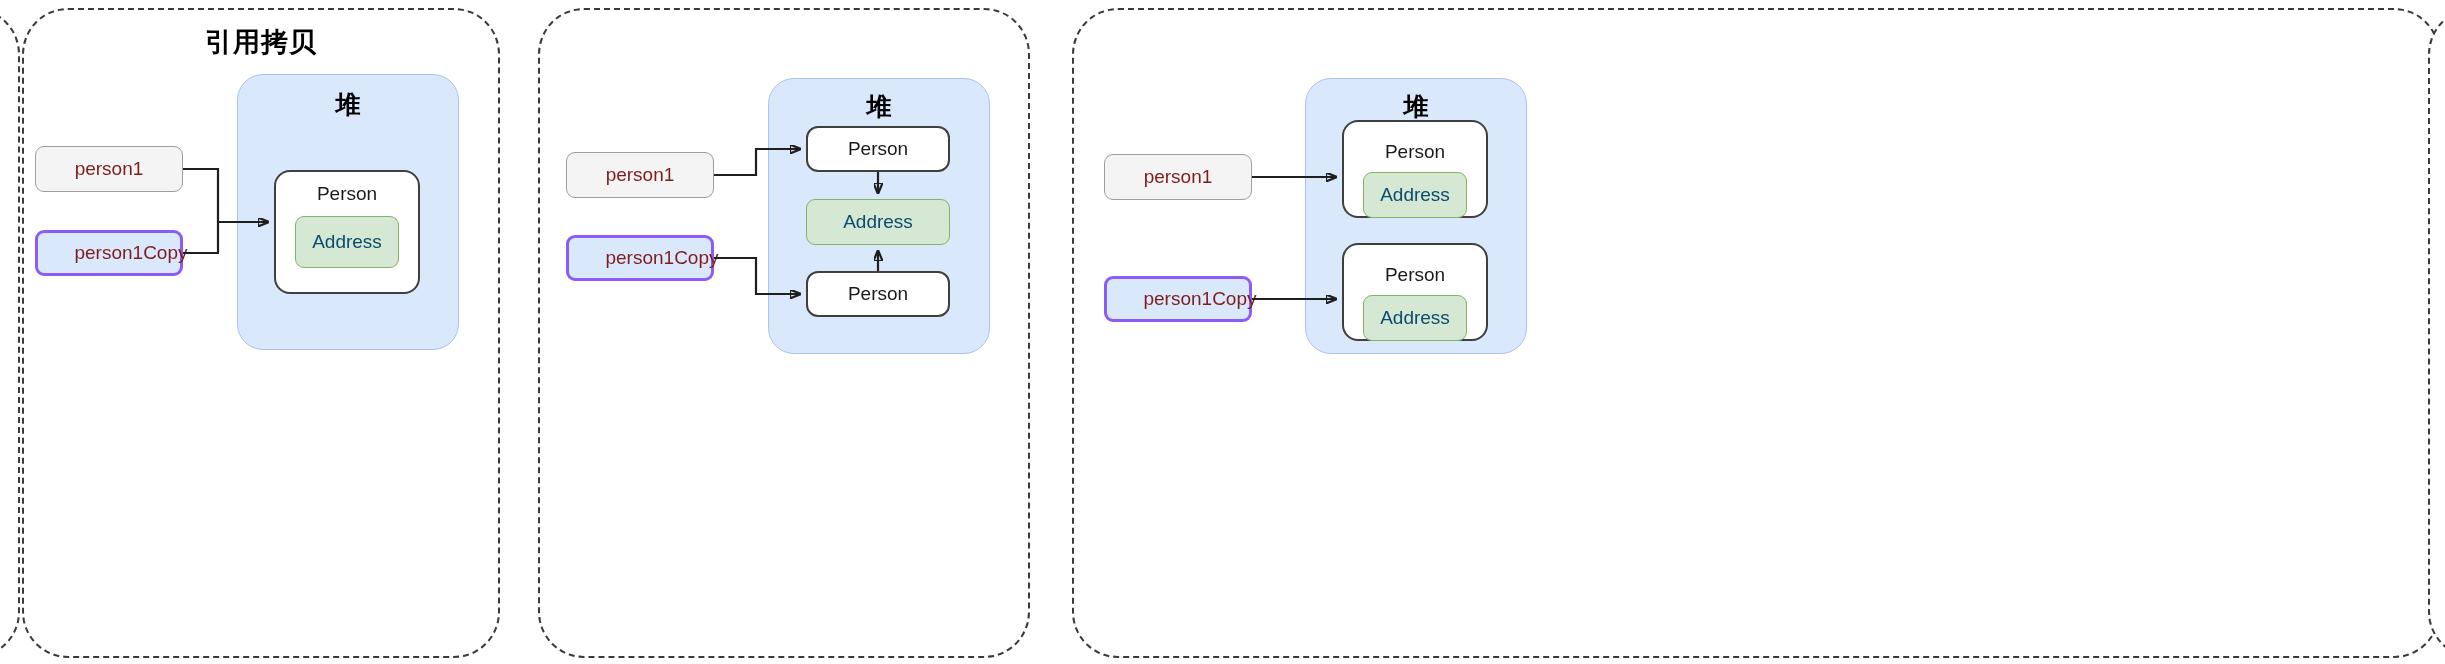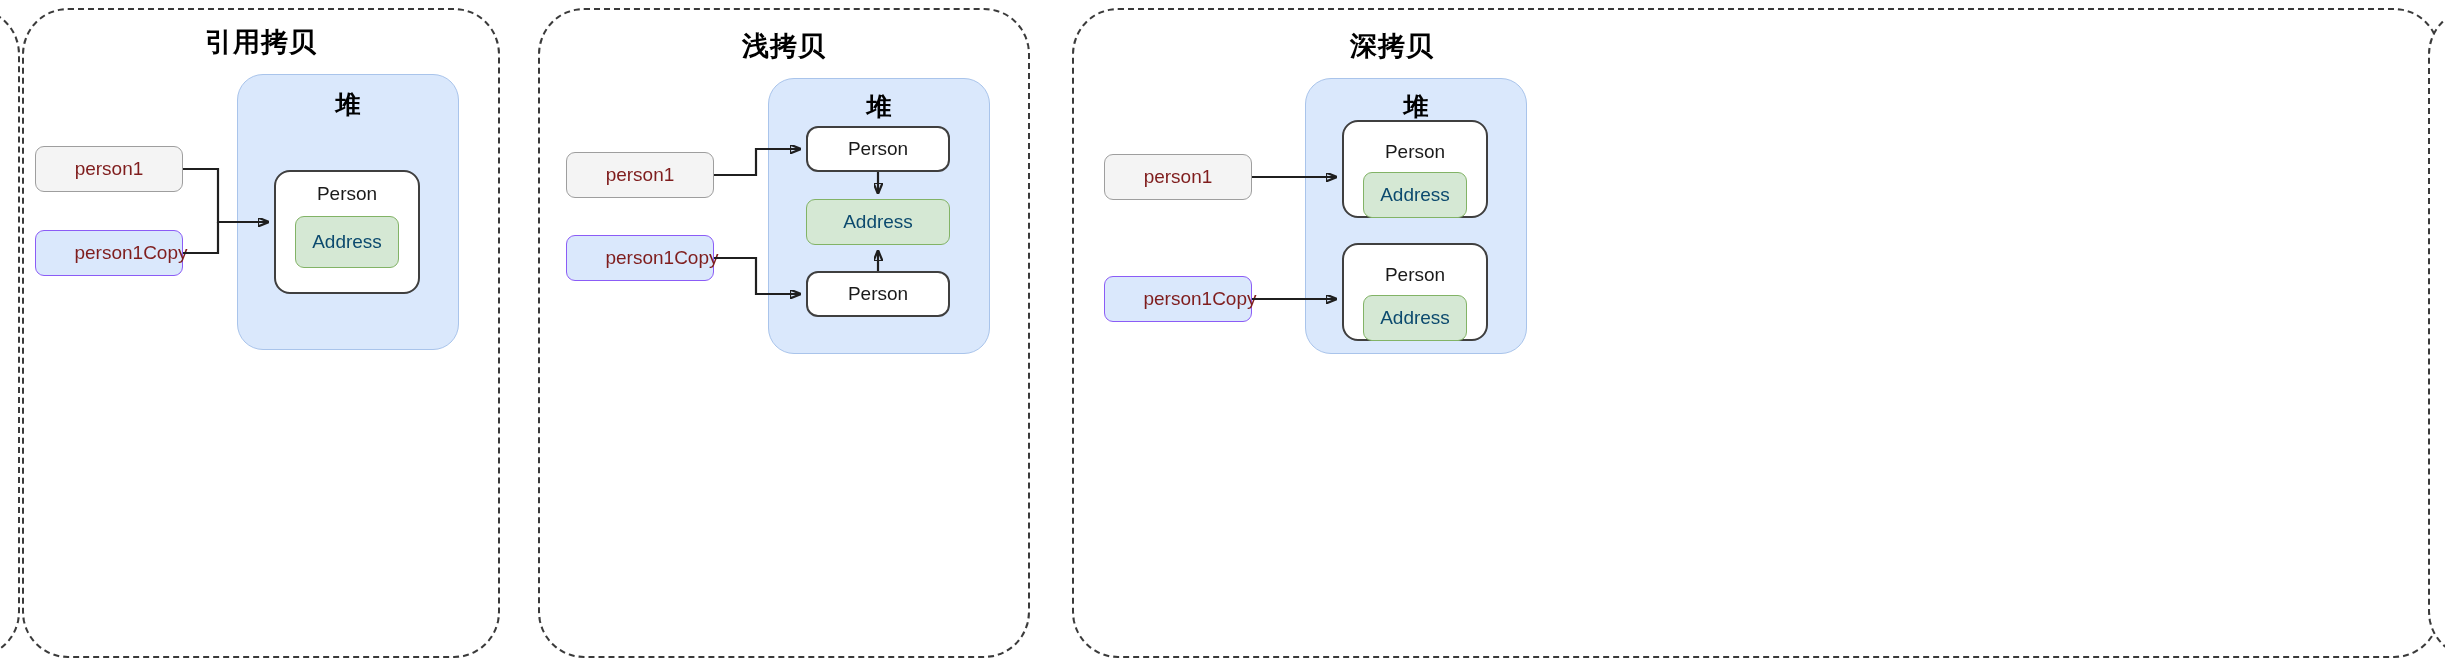--- a/index.html
+++ b/index.html
@@ -14,21 +14,21 @@
                text-align:center;font-size:27px;letter-spacing:1px;}
 
   
   .heap{position:absolute;background:#dae8fc;border:1px solid #a9c4eb;border-radius:26px;box-sizing:border-box;}
   .heap-label{position:absolute;font-weight:bold;color:#000;font-size:25px;text-align:center;white-space:nowrap;}
 
   
   .varbox{position:absolute;box-sizing:border-box;border-radius:9px;
           display:flex;align-items:center;justify-content:center;font-size:19px;color:#7f1d1d;}
   .var-gray{background:#f4f4f4;border:1px solid #9e9e9e;}
-  .var-blue{background:#dae8fc;border:1px solid #8b5cf6;padding-left:44px;}
+  .var-blue{background:#dae8fc;border:3px solid #8b5cf6;padding-left:44px;}
 
   
   .personbox{position:absolute;box-sizing:border-box;background:#ffffff;
              border:2px solid #3f3f3f;border-radius:16px;}
   .person-label{position:absolute;width:100%;text-align:center;font-size:19px;color:#1a1a1a;white-space:nowrap;}
   .addressbox{position:absolute;box-sizing:border-box;background:#d5e8d4;border:1px solid #82b366;
               border-radius:9px;display:flex;align-items:center;justify-content:center;
               font-size:19px;color:#0c4a6e;}
   .plainbox{position:absolute;box-sizing:border-box;background:#ffffff;border:2px solid #3f3f3f;
             border-radius:12px;display:flex;align-items:center;justify-content:center;
@@ -54,38 +54,36 @@
   <div class="varbox var-gray" style="left:35px;top:146px;width:148px;height:46px;">person1</div>
 
   <div class="varbox var-blue" style="left:35px;top:230px;width:148px;height:46px;">person1Copy</div>
 
   <div class="personbox" style="left:274px;top:170px;width:146px;height:124px;"></div>
   <div class="person-label" style="left:274px;top:183px;width:146px;">Person</div>
   <div class="addressbox" style="left:295px;top:216px;width:104px;height:52px;">Address</div>
 
   <div class="panel" style="left:538px;top:8px;width:492px;height:650px;"></div>
 
-  <div class="panel-title" style="left:538px;top:28px;width:492px;">浅拷贝</div>
 
   <div class="heap" style="left:768px;top:78px;width:222px;height:276px;"></div>
   <div class="heap-label" style="left:768px;top:90px;width:222px;">堆</div>
 
   <div class="varbox var-gray" style="left:566px;top:152px;width:148px;height:46px;">person1</div>
 
   <div class="varbox var-blue" style="left:566px;top:235px;width:148px;height:46px;">person1Copy</div>
 
   <div class="plainbox" style="left:806px;top:126px;width:144px;height:46px;">Person</div>
 
   <div class="addressbox" style="left:806px;top:199px;width:144px;height:46px;">Address</div>
 
   <div class="plainbox" style="left:806px;top:271px;width:144px;height:46px;">Person</div>
 
   <div class="panel" style="left:1072px;top:8px;width:1368px;height:650px;"></div>
 
-  <div class="panel-title" style="left:1072px;top:28px;width:640px;">深拷贝</div>
 
   <div class="heap" style="left:1305px;top:78px;width:222px;height:276px;"></div>
   <div class="heap-label" style="left:1305px;top:90px;width:222px;">堆</div>
 
   <div class="varbox var-gray" style="left:1104px;top:154px;width:148px;height:46px;">person1</div>
 
   <div class="varbox var-blue" style="left:1104px;top:276px;width:148px;height:46px;">person1Copy</div>
 
   <div class="personbox" style="left:1342px;top:120px;width:146px;height:98px;"></div>
   <div class="person-label" style="left:1342px;top:141px;width:146px;">Person</div>

